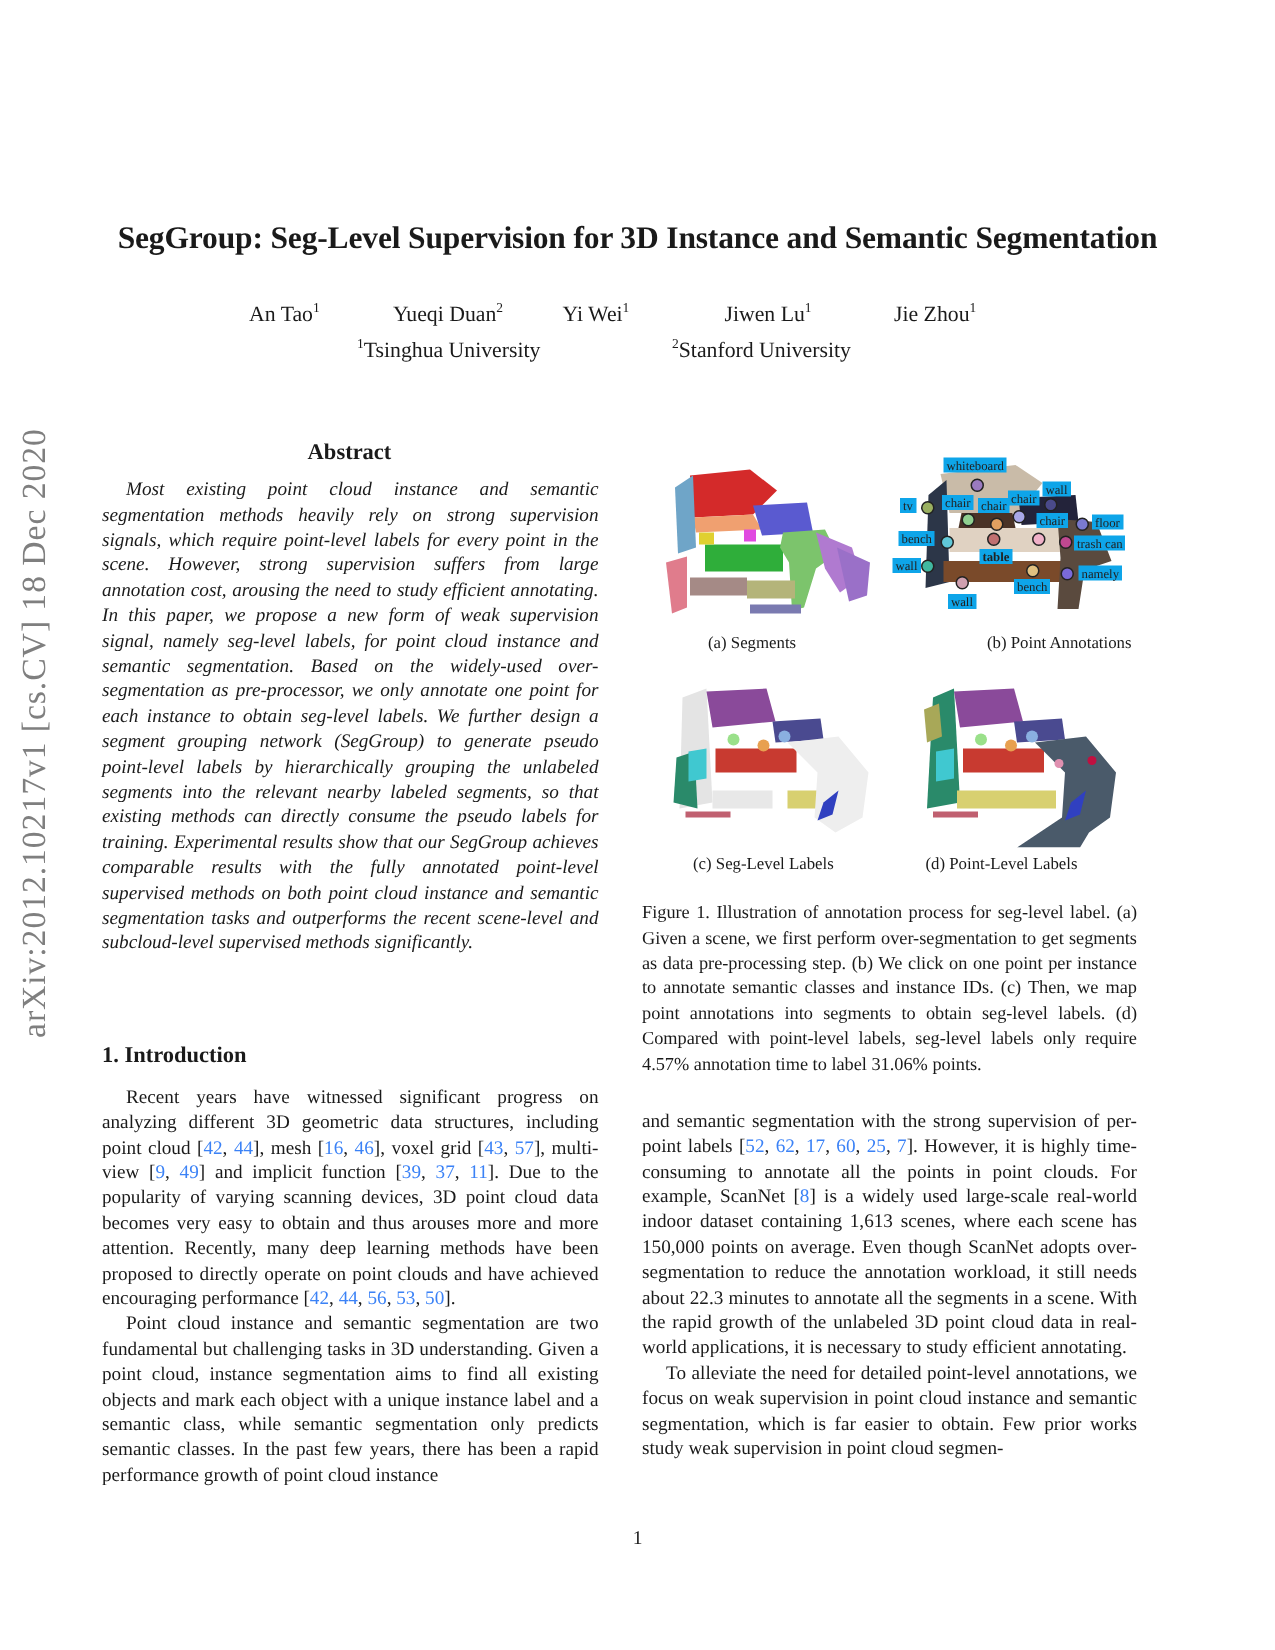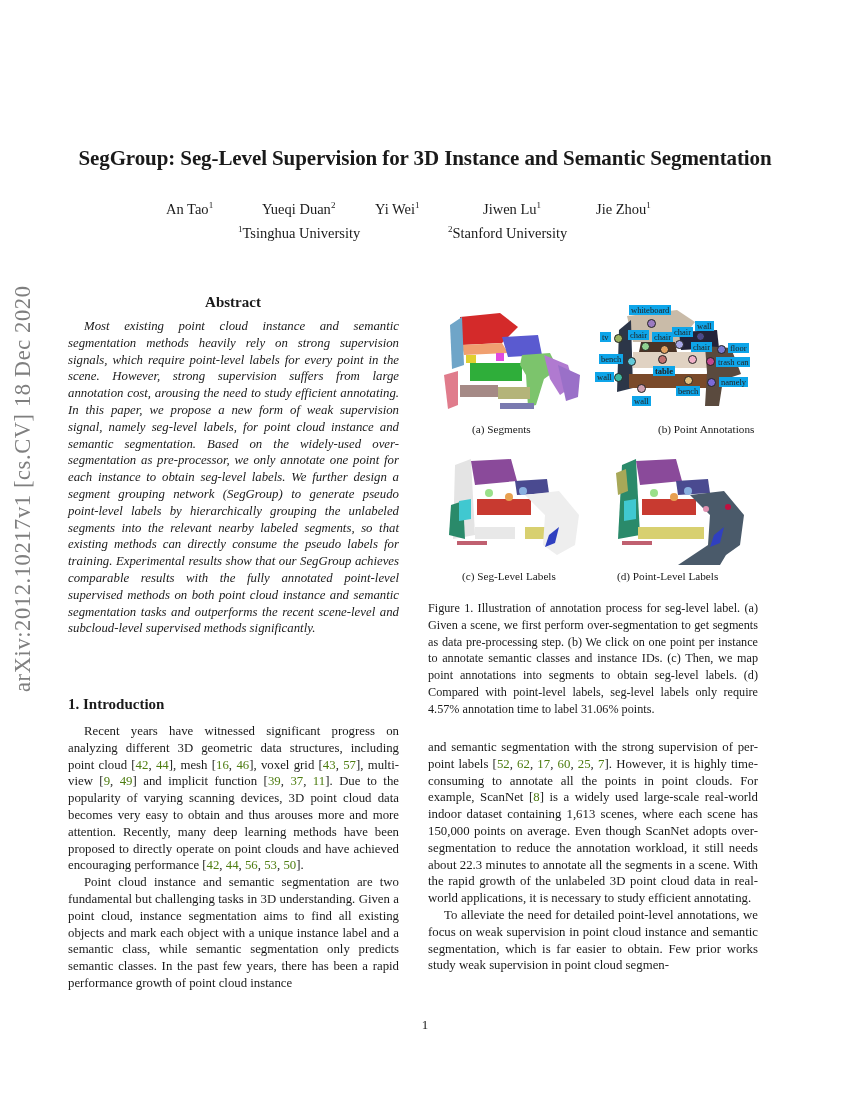--- a/index.html
+++ b/index.html
@@ -14,21 +14,21 @@
   .arxiv { left: 10px; top: 692px; transform-origin: 0 0; transform: rotate(-90deg);
            font-size: 22.5px; color: #7f7f7f; white-space: nowrap; letter-spacing: 0.6px; }
   .col { position: absolute; font-size: 12.8px; line-height: 16.8px; text-align: justify; }
   .col p { margin: 0; }
   .col p.indent { text-indent: 16px; }
   .abstract-head { position: absolute; left: 68px; width: 330px; top: 294px; text-align: center; font-weight: bold; font-size: 15px; }
   .abstract { left: 68px; width: 331px; top: 318px; font-style: italic; }
   .sec-head { position: absolute; left: 68px; top: 696px; font-weight: bold; font-size: 15px; }
   .intro-left { left: 68px; width: 331px; top: 723px; }
   .intro-right { left: 428px; width: 330px; top: 739px; }
-  .cite { color: #4d7c0f; }
+  .cite { color: #3b82f6; }
   .caption { left: 428px; width: 330px; top: 600px; font-size: 12.2px; line-height: 16.8px; }
   .subcap { position: absolute; font-size: 11.2px; white-space: nowrap; text-align: center; }
   .fig { position: absolute; }
   .pagenum { left: 0; width: 850px; top: 1017px; text-align: center; font-size: 13px; }
   .lbl { position: absolute; background: #0ea5e9; font-size: 8.5px; line-height: 10px; padding: 0 2px; color: #222; white-space: nowrap; }
   .dot { position: absolute; width: 7px; height: 7px; border-radius: 50%; border: 1.3px solid #222; }
 </style>
 </head>
 <body>
 

